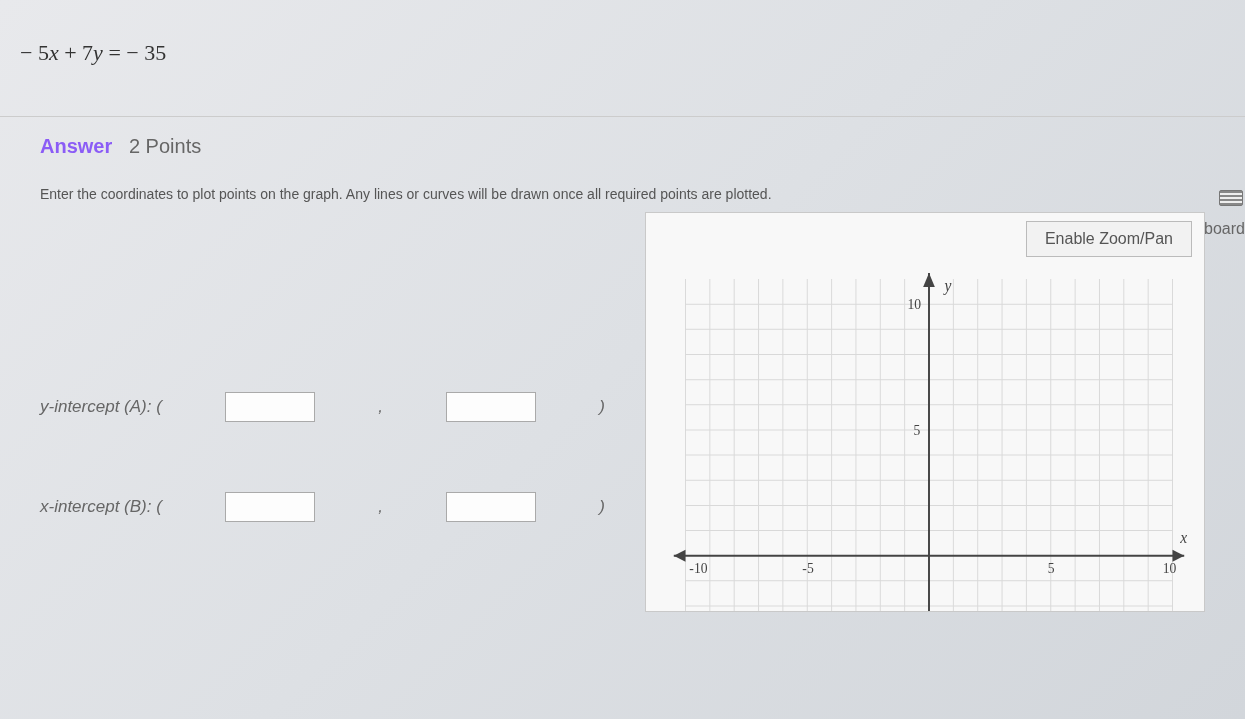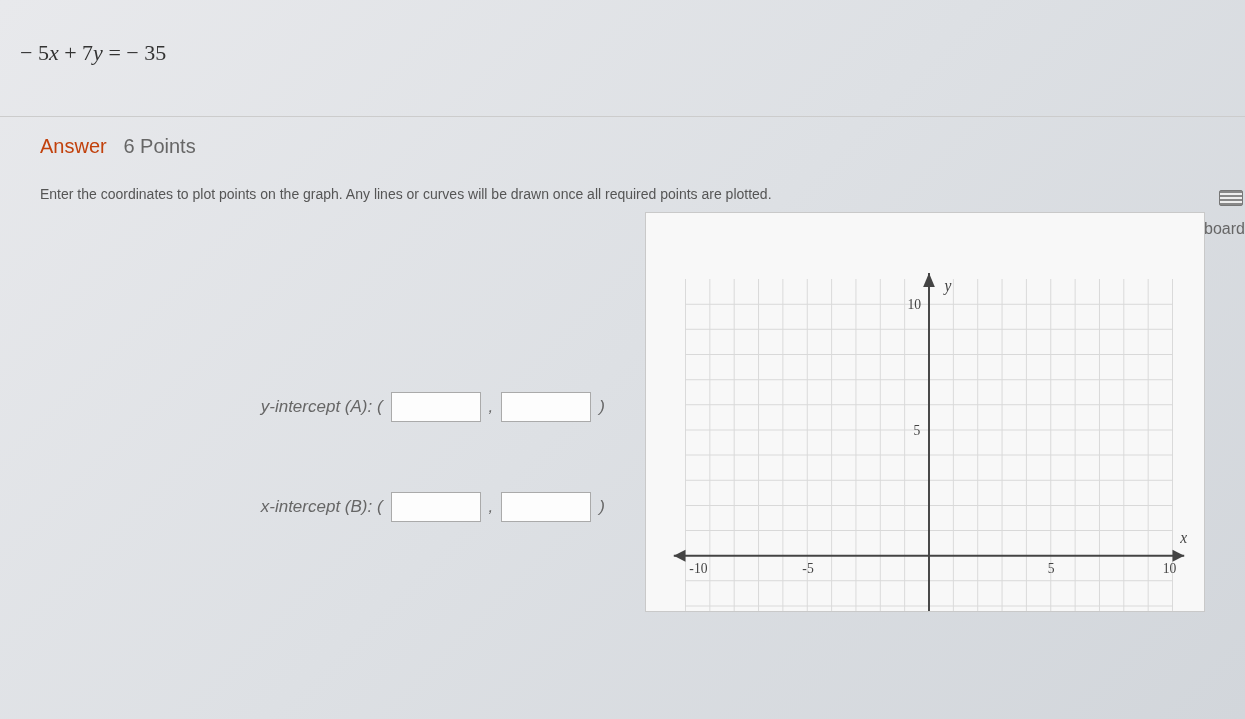--- a/index.html
+++ b/index.html
@@ -17,21 +17,21 @@
       border-bottom: 1px solid #ccc;
       font-size: 22px;
       color: #333;
       font-family: "Times New Roman", serif;
     }
     .answer-header {
       padding: 18px 40px 8px;
       font-size: 20px;
       color: #666;
     }
-    .answer-header .bold { font-weight: 400; color: #c2410c; }
+    .answer-header .bold { font-weight: 700; color: #8b5cf6; }
     .keyboard-area {
       position: absolute;
       right: 0;
       top: 190px;
       text-align: right;
       font-size: 16px;
       color: #666;
     }
     .keyboard-icon {
       display: inline-block;
@@ -55,21 +55,21 @@
     .inputs-col {
       flex: 1;
       padding-top: 180px;
       font-size: 17px;
       color: #666;
       font-style: italic;
     }
     .input-line {
       display: flex;
       align-items: center;
-      justify-content: flex-end;
+      justify-content: space-between;
       gap: 8px;
       margin-bottom: 70px;
       padding-right: 20px;
     }
     .input-line label { font-style: normal; font-style: italic; }
     .coord-input {
       width: 90px;
       height: 30px;
       border: 1px solid #aaa;
       background: #fdfdfd;
@@ -107,21 +107,21 @@
   </style>
 </head>
 <body>
 
 <div class="question-area">
   <span>− 5<span class="eq-it">x</span> + 7<span class="eq-it">y</span> = − 35</span>
 </div>
 
 <div class="answer-header">
   <span class="bold">Answer</span>
-  &nbsp;&nbsp;<span>6 Points</span>
+  &nbsp;&nbsp;<span>2 Points</span>
 </div>
 
 <div class="keyboard-area">
   <span class="keyboard-icon"></span><br>
   <span>Keyboard</span>
 </div>
 
 <div class="instructions">Enter the coordinates to plot points on the graph. Any lines or curves will be drawn once all required points are plotted.</div>
 
 <div class="main-row">
@@ -136,20 +136,21 @@
     <div class="input-line">
       <label>x-intercept (B): (</label>
       <input class="coord-input" type="text" value="" style="">
       <span>,</span>
       <input class="coord-input" type="text" value="" style="">
       <span>)</span>
     </div>
   </div>
 
   <div class="graph-col">
+    <button class="zoom-btn">Enable Zoom/Pan</button>
     <div class="grid-wrap">
       <svg class="grid" viewBox="0 0 540 340" preserveAspectRatio="none">
 
         <g>
 
           <line class="minor" x1="20" y1="10" x2="20" y2="340"></line>
             <line class="minor" x1="45" y1="10" x2="45" y2="340"></line>
             <line class="minor" x1="70" y1="10" x2="70" y2="340"></line>
             <line class="minor" x1="95" y1="10" x2="95" y2="340"></line>
             <line class="minor" x1="120" y1="10" x2="120" y2="340"></line>

